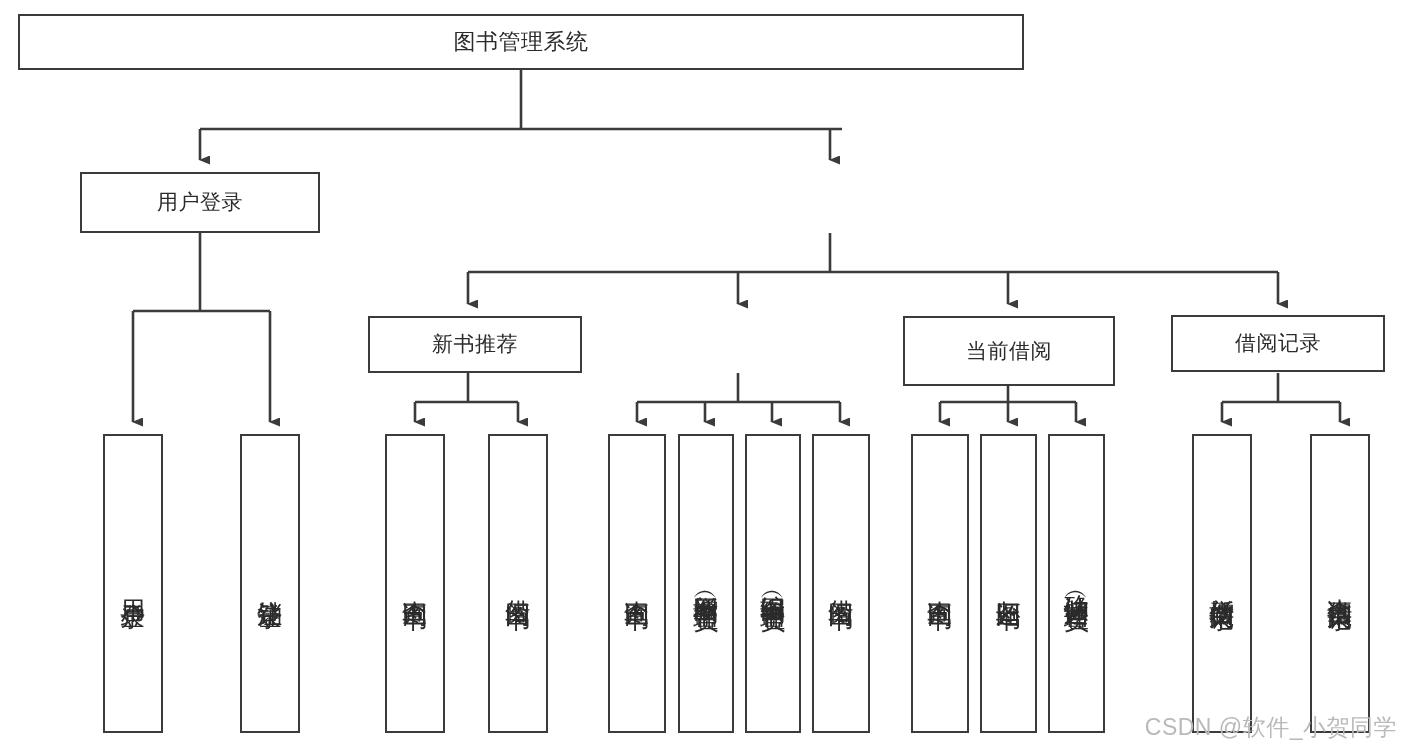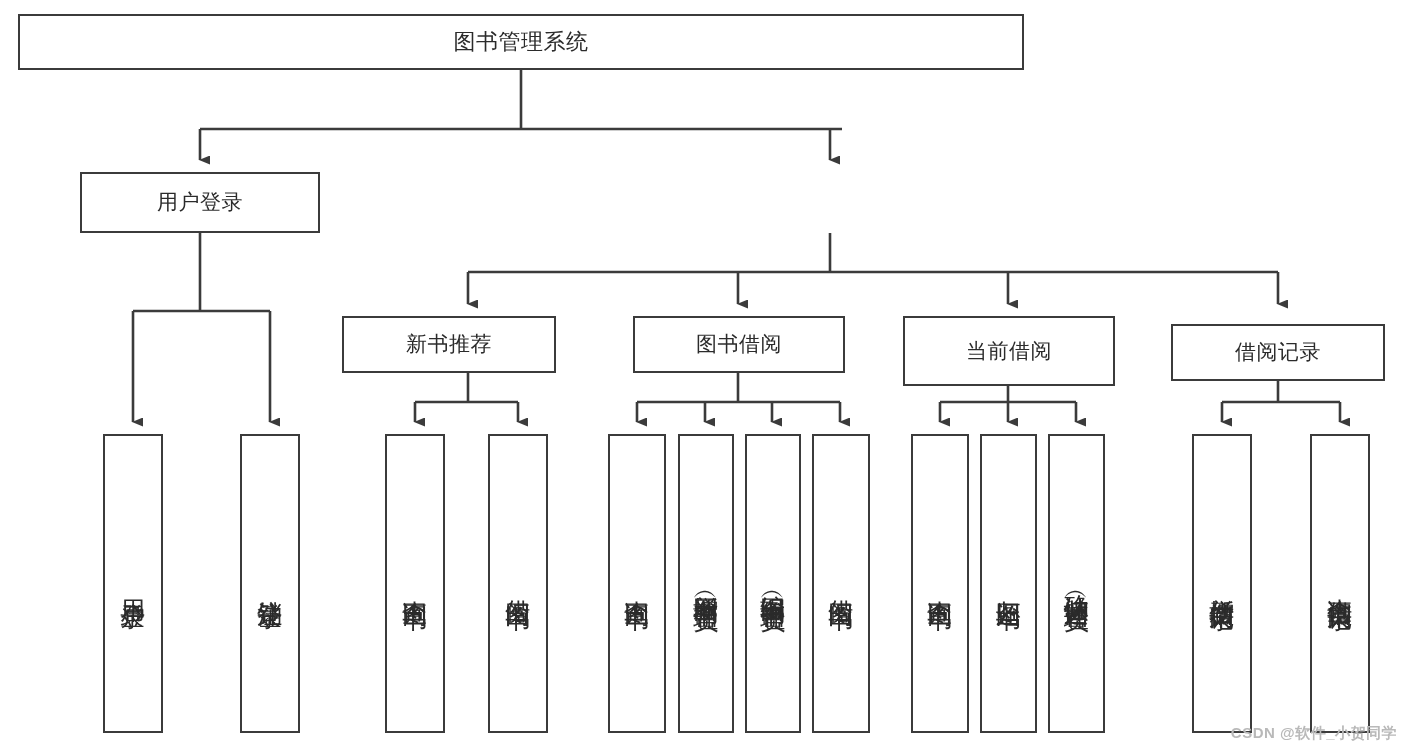--- a/index.html
+++ b/index.html
@@ -63,27 +63,26 @@
     text-orientation: upright;
     font-size: 25px;
     line-height: 1.05;
     letter-spacing: 2px;
     white-space: pre;
   }
   .watermark {
     position: absolute;
     right: 8px;
     bottom: 4px;
-    font-size: 15px;
+    font-size: 23px;
     color: #b9b9b9;
     letter-spacing: 0.5px;
     z-index: 5;
     white-space: nowrap;
     font-family: "Liberation Sans", "DejaVu Sans", sans-serif;
-    font-weight: bold;
   }
 </style>
 </head>
 <body>
 
 <div id="diagram-root">
 
   <svg id="edge-layer" viewBox="0 0 1405 747" width="1405" height="747" xmlns="http://www.w3.org/2000/svg">
     <defs>
       <marker id="arrowhead" markerWidth="9" markerHeight="11" refX="4.5" refY="10" orient="auto" markerUnits="userSpaceOnUse">
@@ -135,30 +134,27 @@
   </svg>
 
   <div class="node horiz root" style="left:18px; top:14px; width:1006px; height:56px;">
     <span class="node-label">图书管理系统</span>
   </div>
 
   <div class="node horiz" style="left:80px; top:172px; width:240px; height:61px;">
     <span class="node-label">用户登录</span>
   </div>
 
-  <div class="node horiz" style="left:342px; top:316px; width:214px; height:57px;">
+  <div class="node horiz" style="left:368px; top:316px; width:214px; height:57px;">
     <span class="node-label">新书推荐</span>
-  </div>
-  <div class="node horiz" style="left:633px; top:316px; width:212px; height:57px;">
-    <span class="node-label">图书借阅</span>
   </div>
   <div class="node horiz" style="left:903px; top:316px; width:212px; height:70px;">
     <span class="node-label">当前借阅</span>
   </div>
-  <div class="node horiz" style="left:1171px; top:324px; width:214px; height:57px;">
+  <div class="node horiz" style="left:1171px; top:315px; width:214px; height:57px;">
     <span class="node-label">借阅记录</span>
   </div>
 
   <div class="node vert" style="left:103px; top:434px; width:60px; height:299px;">
     <span class="node-label">用户登录</span>
   </div>
   <div class="node vert" style="left:240px; top:434px; width:60px; height:299px;">
     <span class="node-label">注销登录</span>
   </div>
 

